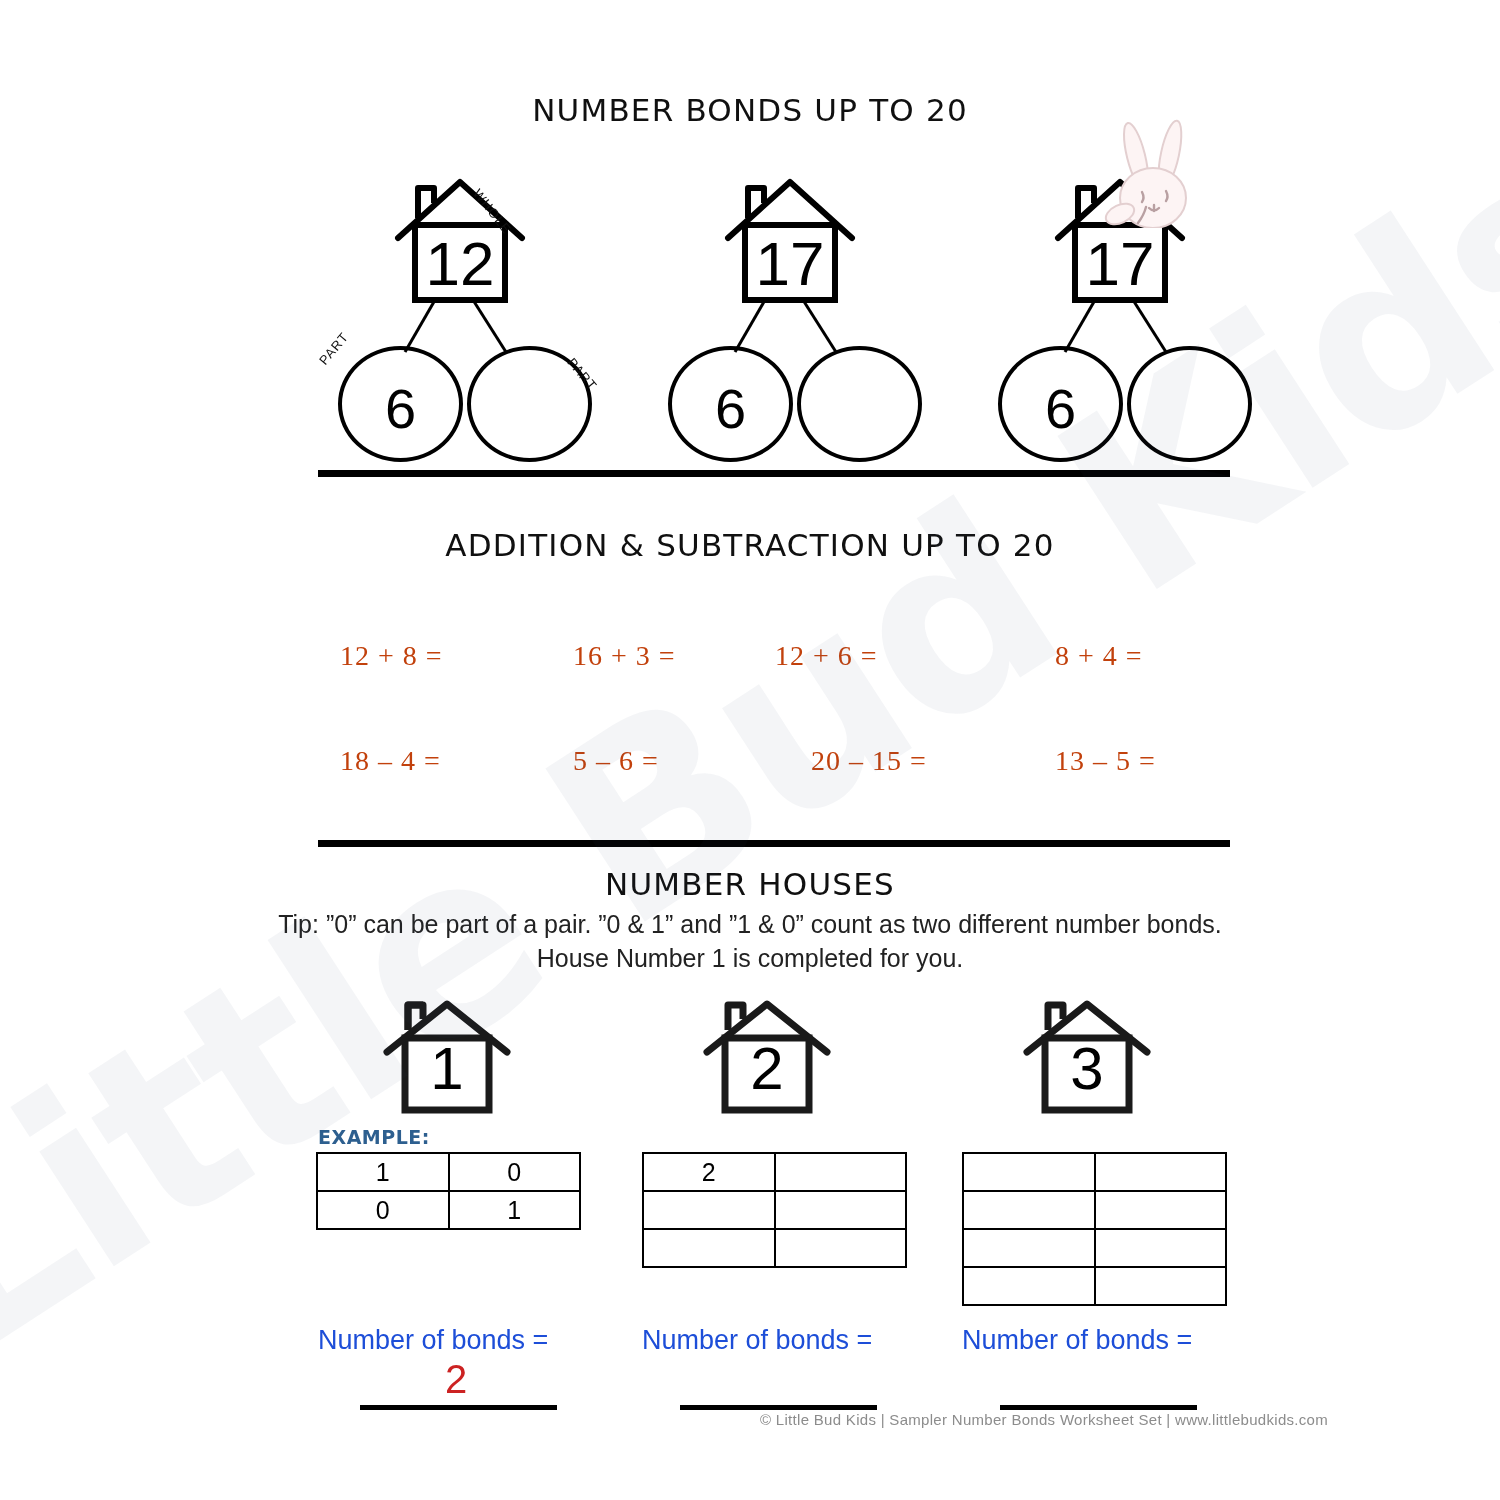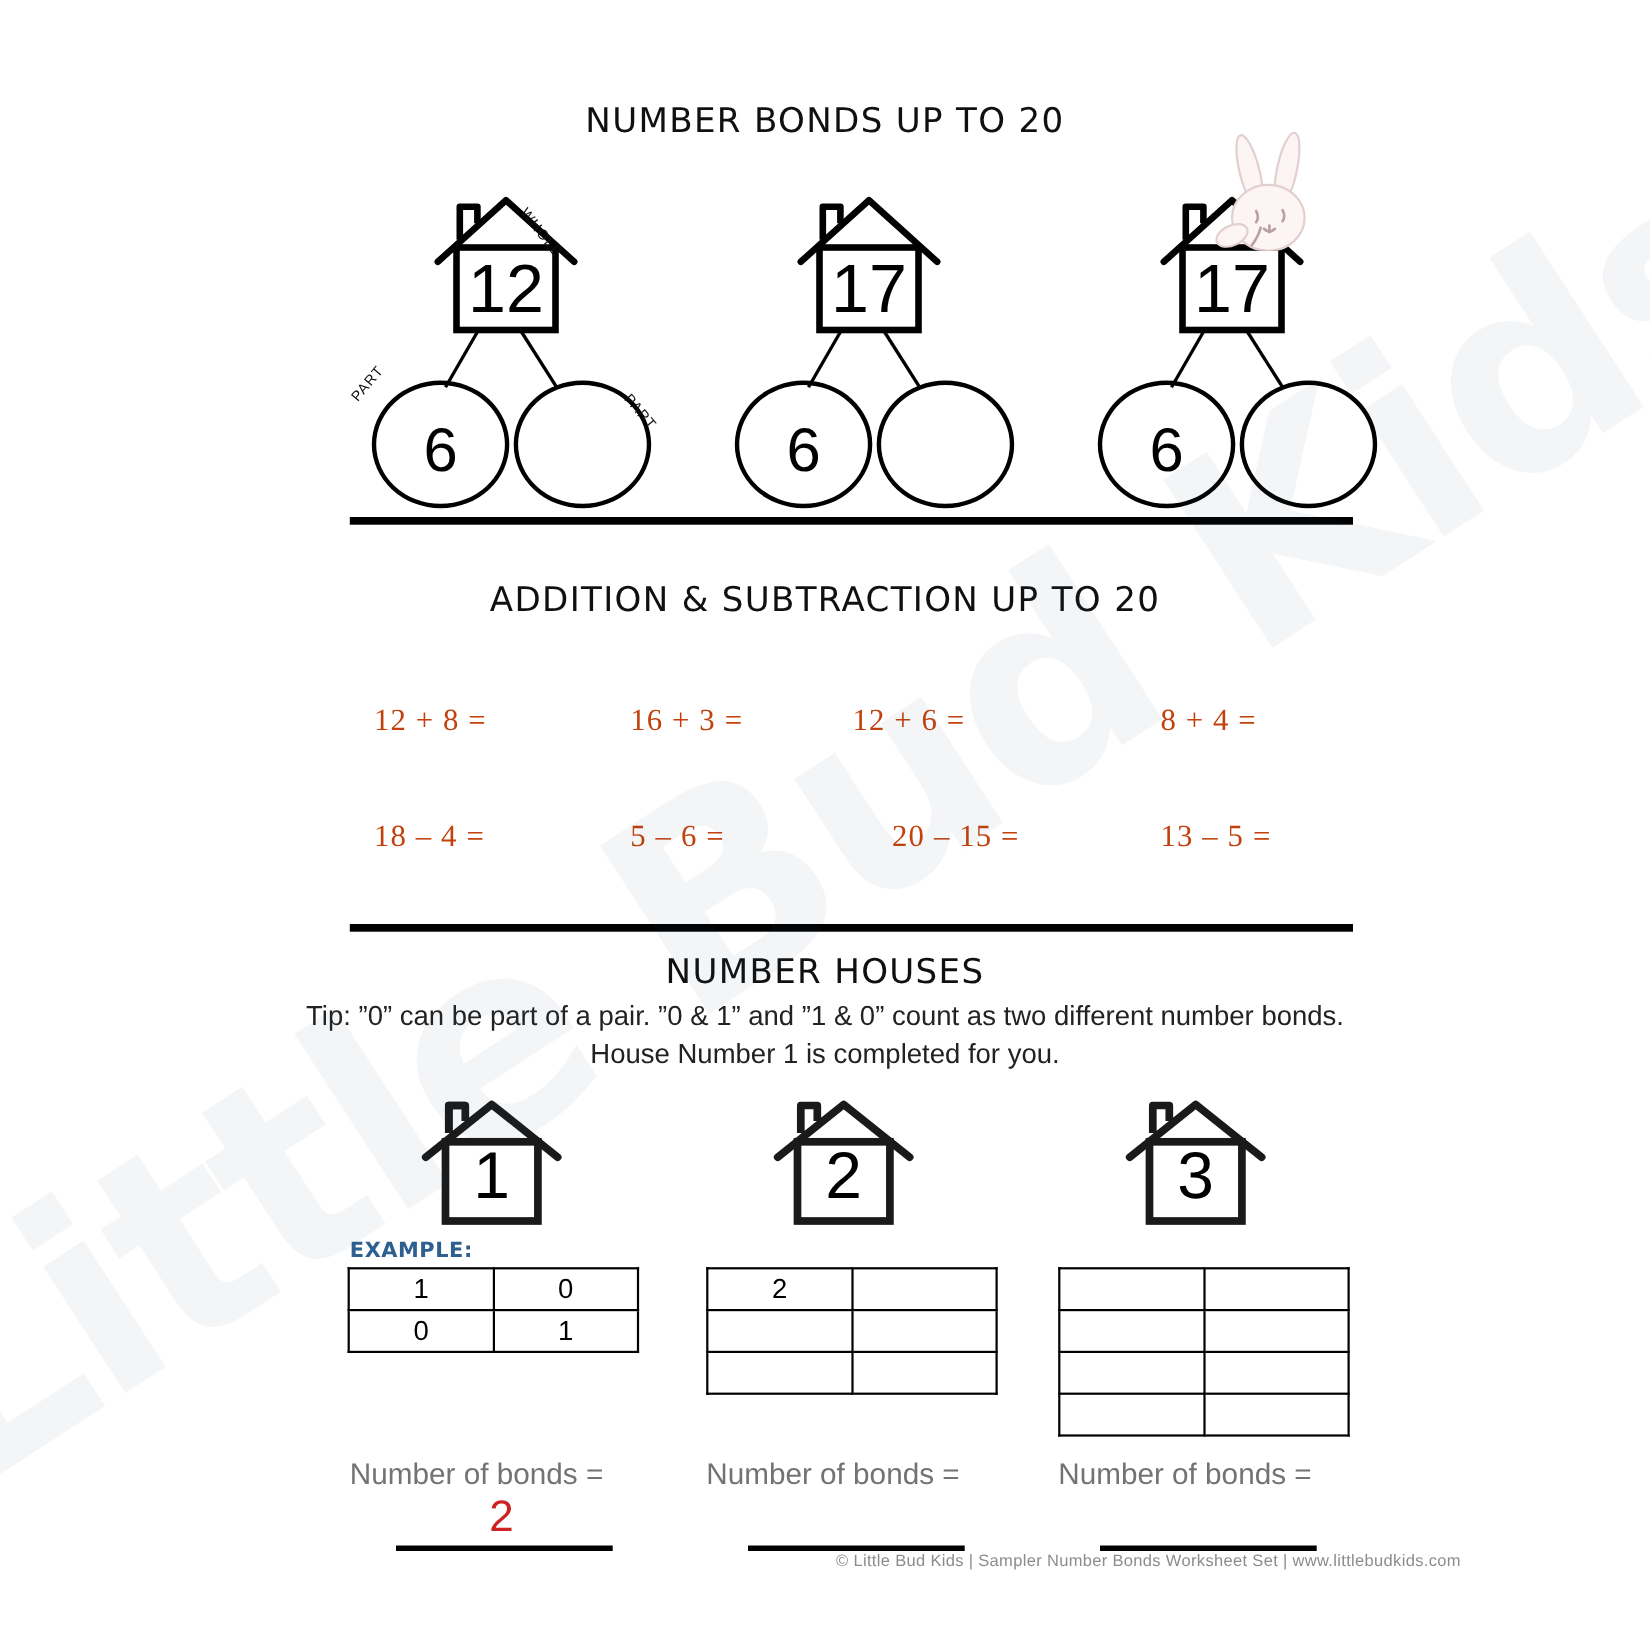--- a/index.html
+++ b/index.html
@@ -133,21 +133,21 @@
     font-family: "Liberation Sans", sans-serif;
     font-size: 25px;
     color: #000;
     padding: 0;
   }
   .bonds-label {
     position: absolute;
     font-family: "Liberation Sans", sans-serif;
     font-size: 27px;
     font-weight: 300;
-    color: #737373;
+    color: #1d4ed8;
     white-space: nowrap;
   }
   .answer-line {
     position: absolute;
     height: 5px;
     background: #000;
   }
   .answer-val {
     position: absolute;
     font-family: "Liberation Sans", sans-serif;

